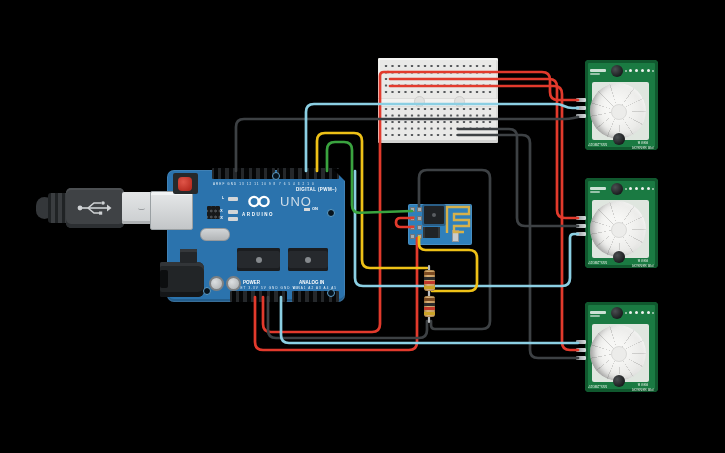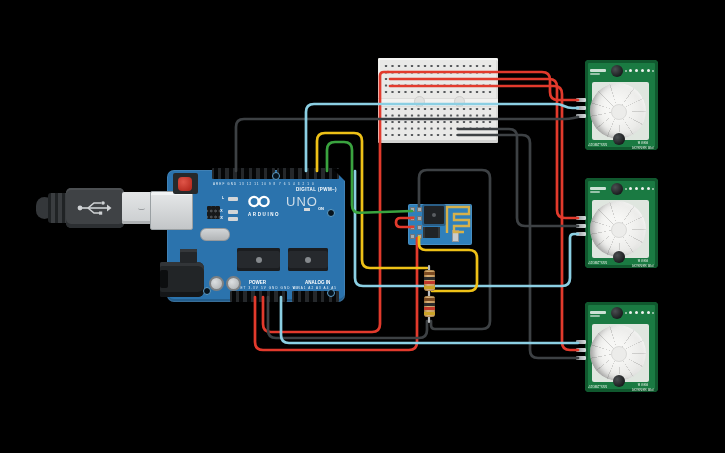--- a/index.html
+++ b/index.html
@@ -41,21 +41,21 @@
        background-image:repeating-linear-gradient(90deg,#25282b 0 1.6px,#050607 1.6px 5.8px,#25282b 5.8px 7.7px);}
   .hdr-tl{left:45px;top:-2px;width:63px;}
   .hdr-tr{left:110px;top:-2px;width:62px;}
   .hdr-bl{left:63px;top:121px;width:57px;}
   .hdr-br{left:125px;top:121px;width:47px;}
   .pins-label{font-size:3px;letter-spacing:1.1px;color:rgba(255,255,255,.92);white-space:nowrap;}
   .lbl-tl{left:46px;top:12px;}
   .lbl-tr{left:112px;top:12px;}
   .lbl-bl{left:64px;top:116px;}
   .lbl-br{left:126px;top:116px;}
-  .silk{color:#fff;font-weight:bold;margin-left:6px;}
+  .silk{color:#fff;font-weight:bold;}
   .digital-lbl{top:17px;right:8px;font-size:4.5px;letter-spacing:.4px;}
   .power-lbl{left:76px;top:110px;font-size:4.5px;}
   .analog-lbl{left:132px;top:110px;font-size:4.5px;}
   .uno-lbl{left:113px;top:24px;font-size:13px;font-weight:normal;color:#cfdde8;letter-spacing:1px;}
   .arduino-lbl{left:75px;top:42px;font-size:4.5px;letter-spacing:1.6px;}
   .on-lbl{left:145px;top:36px;font-size:4px;}
   .on-led{left:137px;top:38px;width:6px;height:3px;background:#d6d9db;}
   .led-row-lbl{font-size:3.5px;color:#fff;font-weight:bold;}
   .led-bar{width:10px;height:4px;background:#d2d5d7;border-radius:1px;}
   .icsp{left:40px;top:36px;width:13px;height:13px;background:#17191b;border-radius:1px;

